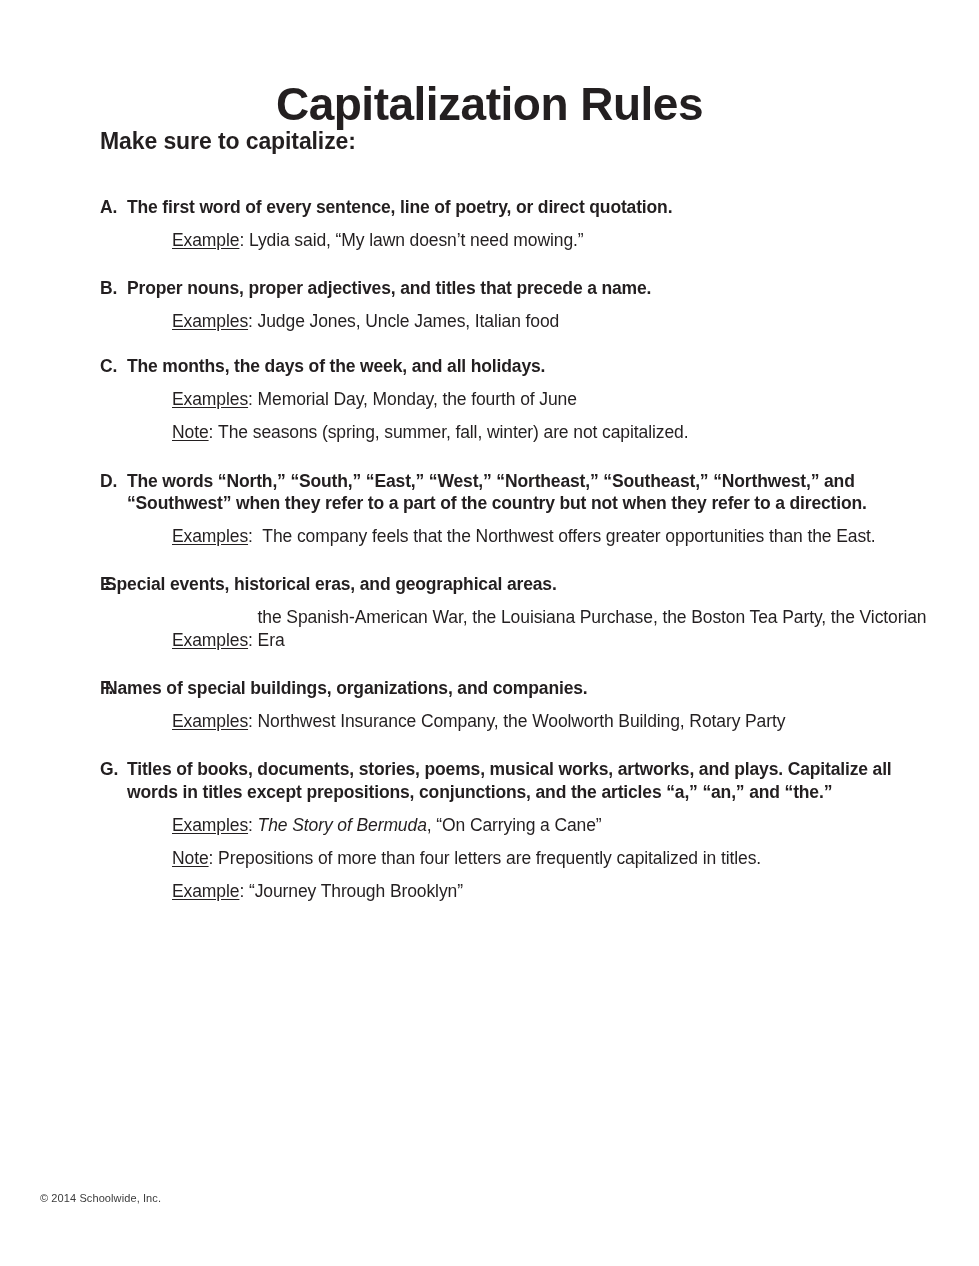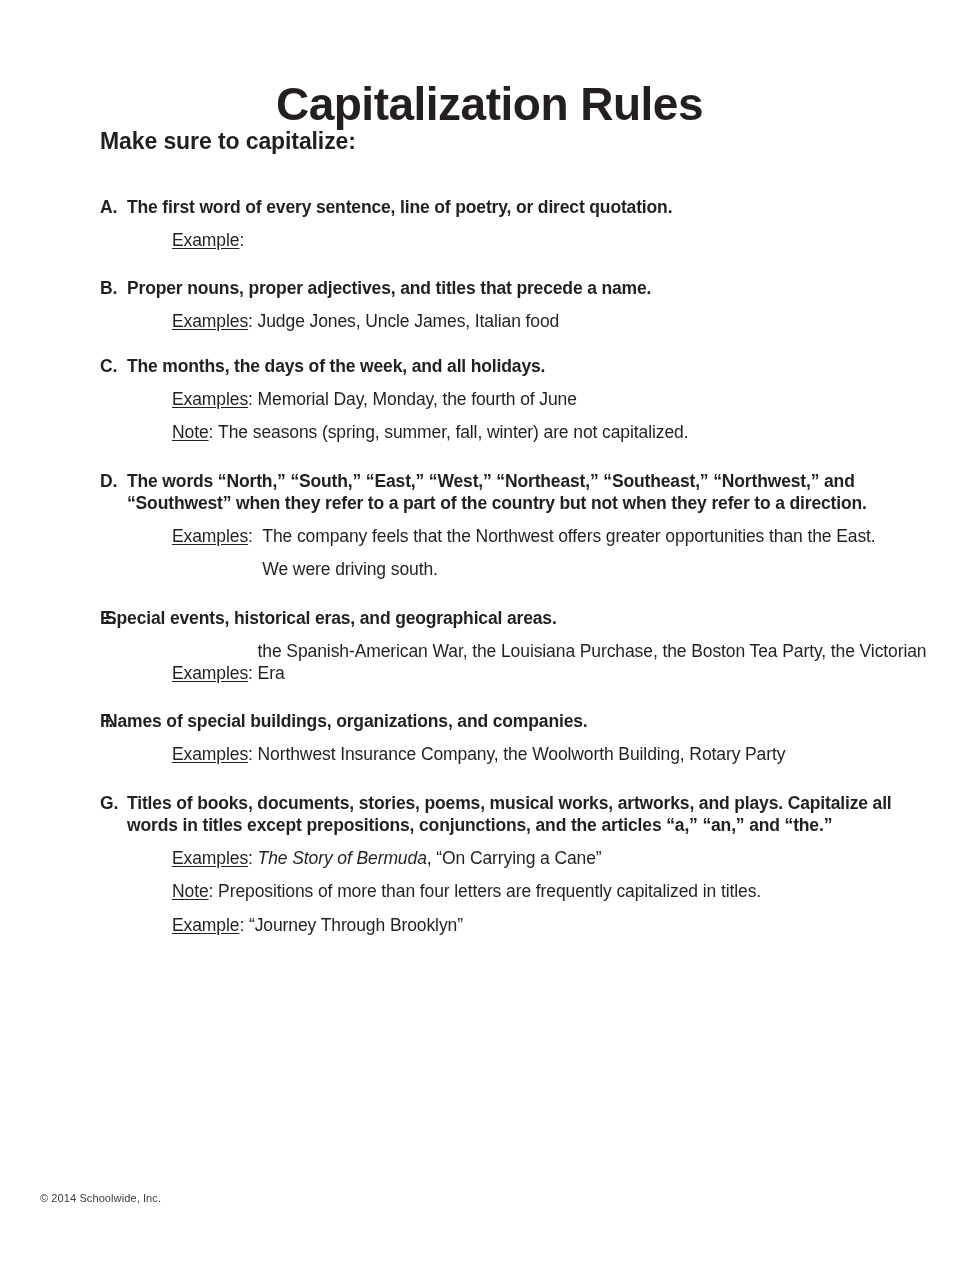--- a/index.html
+++ b/index.html
@@ -128,20 +128,21 @@
   <div class="rules">
 
     <div class="rule">
       <div class="rule-heading">
         <span class="rule-marker wide">A.</span>
         <span class="rule-text">The first word of every sentence, line of poetry, or direct quotation.</span>
       </div>
       <div class="example-block">
         <div class="example-line">
           <span class="lbl"><u>Example</u><span>: </span></span>
+          <span class="body">Lydia said, “My lawn doesn’t need mowing.”</span>
         </div>
       </div>
     </div>
 
     <div class="spacer-26"></div>
 
     <div class="rule">
       <div class="rule-heading">
         <span class="rule-marker wide">B.</span>
         <span class="rule-text">Proper nouns, proper adjectives, and titles that precede a name.</span>
@@ -178,24 +179,20 @@
     <div class="rule">
       <div class="rule-heading">
         <span class="rule-marker wide">D.</span>
         <span class="rule-text">The words “North,” “South,” “East,” “West,” “Northeast,” “Southeast,” “Northwest,” and “Southwest” when they refer to a part of the country but not when they refer to a direction.</span>
       </div>
       <div class="example-block">
         <div class="example-line hang">
           <span class="lbl"><u>Examples</u><span>:  </span></span>
           <span class="body">The company feels that the Northwest offers greater opportunities than the East.</span>
         </div>
-        <div class="example-line hang">
-          <span class="lbl" style="visibility:hidden"><u>Examples</u>:&nbsp;&nbsp;</span>
-          <span class="body">We were driving south.</span>
-        </div>
       </div>
     </div>
 
     <div class="spacer-26"></div>
 
     <div class="rule">
       <div class="rule-heading">
         <span class="rule-marker narrow">E.</span>
         <span class="rule-text">Special events, historical eras, and geographical areas.</span>
       </div>

